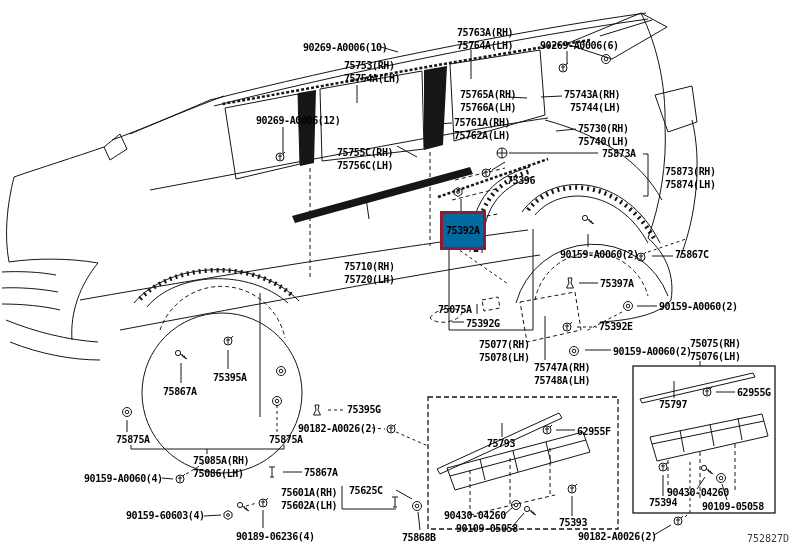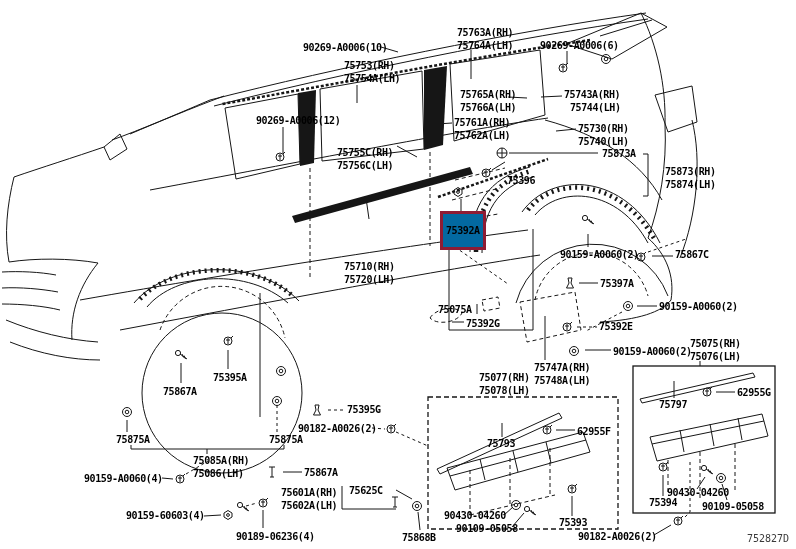--- a/index.html
+++ b/index.html
@@ -199,21 +199,21 @@
       <div class="part-label" style="left: 507px; top: 174px;"><span>75396</span></div>
       <div class="part-label" style="left: 344px; top: 220px; margin-top: 40px;"><span>75710(RH)</span><span>75720(LH)</span></div>
       <div class="part-label highlight" style="left: 440px; top: 211px; border-color: rgb(142, 28, 52);"><span>75392A</span></div>
       <div class="part-label" style="left: 560px; top: 248px;"><span>90159-A0060(2)</span></div>
       <div class="part-label" style="left: 675px; top: 248px;"><span>75867C</span></div>
       <div class="part-label" style="left: 600px; top: 277px;"><span>75397A</span></div>
       <div class="part-label" style="left: 659px; top: 300px;"><span>90159-A0060(2)</span></div>
       <div class="part-label" style="left: 599px; top: 320px;"><span>75392E</span></div>
       <div class="part-label" style="left: 438px; top: 303px;"><span>75075A</span></div>
       <div class="part-label" style="left: 466px; top: 317px;"><span>75392G</span></div>
-      <div class="part-label" style="left: 479px; top: 338px; margin-top: 33px;"><span>75077(RH)</span><span>75078(LH)</span></div>
+      <div class="part-label" style="left: 479px; top: 338px;"><span>75077(RH)</span><span>75078(LH)</span></div>
       <div class="part-label" style="left: 534px; top: 361px;"><span>75747A(RH)</span><span>75748A(LH)</span></div>
       <div class="part-label" style="left: 613px; top: 345px;"><span>90159-A0060(2)</span></div>
       <div class="part-label" style="left: 690px; top: 337px;"><span>75075(RH)</span><span>75076(LH)</span></div>
       <div class="part-label" style="left: 577px; top: 425px;"><span>62955F</span></div>
       <div class="part-label" style="left: 487px; top: 437px;"><span>75793</span></div>
       <div class="part-label" style="left: 444px; top: 509px;"><span>90430-04260</span></div>
       <div class="part-label" style="left: 456px; top: 522px;"><span>90109-05058</span></div>
       <div class="part-label" style="left: 559px; top: 516px;"><span>75393</span></div>
       <div class="part-label" style="left: 659px; top: 398px;"><span>75797</span></div>
       <div class="part-label" style="left: 737px; top: 386px;"><span>62955G</span></div>

